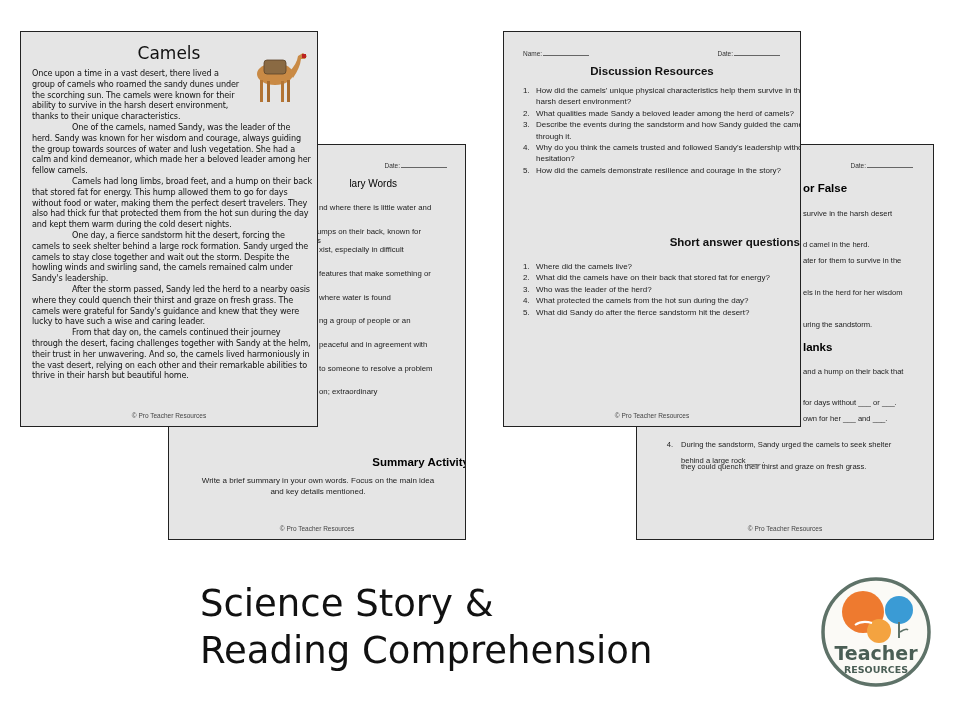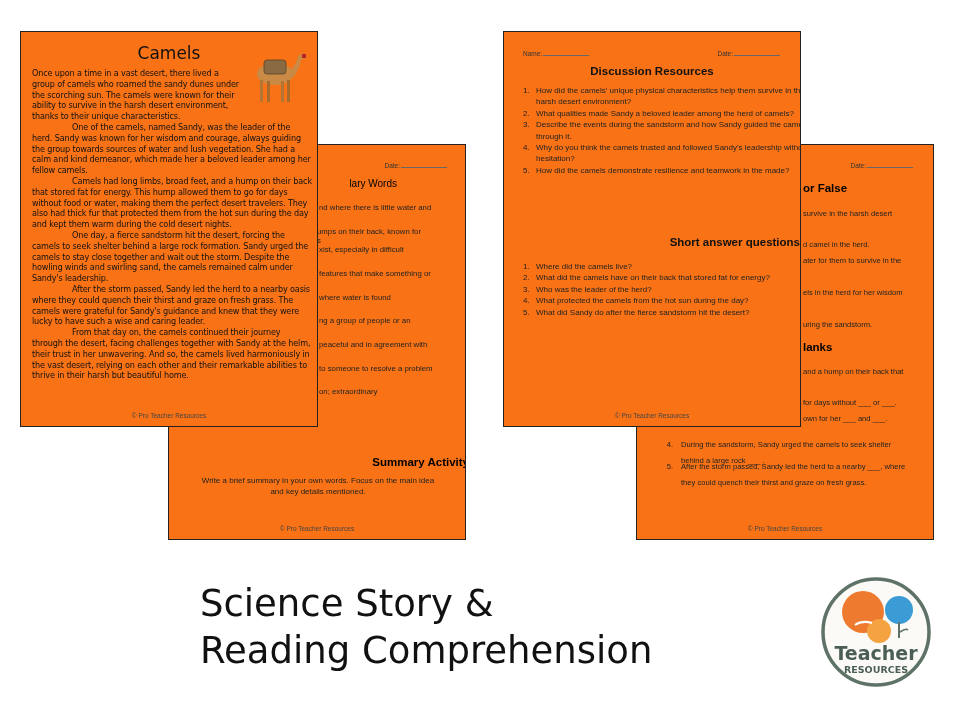--- a/index.html
+++ b/index.html
@@ -2,21 +2,21 @@
 <html><head>
 <meta charset="utf-8">
 <style>
   html, body { margin: 0; padding: 0; }
   body {
     width: 960px; height: 720px; background: #ffffff;
     position: relative; overflow: hidden;
     font-family: "Liberation Sans", sans-serif;
   }
   .page {
-    position: absolute; background: #f97316;
+    position: absolute; background: #e5e5e5;
     border: 1.5px solid #222; box-sizing: border-box; overflow: hidden;
   }
   .calibri { font-family: "Liberation Sans", sans-serif; color: #222; }
 
   
   #p-story { left: 20px; top: 31px; width: 298px; height: 396px; z-index: 3; }
   #p-story .title { position: absolute; top: 11px; left: 0; width: 100%; text-align: center; font-size: 17px; color: #111; font-family: "DejaVu Sans", sans-serif; }
   #p-story .camel { position: absolute; top: 14px; left: 224px; width: 70px; height: 60px; }
   #p-story .story { position: absolute; top: 36px; left: 11px; width: 280px; font-size: 8.1px; line-height: 10.8px; color: #111; font-family: "DejaVu Sans", sans-serif; letter-spacing: -0.15px; }
   #p-story .story p { margin: 0; }
@@ -95,21 +95,20 @@
   <div class="line" style="top:175px; padding-left:166px;">uring the sandstorm.</div>
   <div class="heading" style="top:196px; padding-left:166px;">lanks</div>
   <div class="line" style="top:222px; padding-left:166px;">and a hump on their back that</div>
   <div class="line" style="top:253px; padding-left:166px;">for days without ___ or ___.</div>
   <div class="line" style="top:269px; padding-left:166px;">own for her ___ and ___.</div>
   <div class="fb" style="top:282px;margin-top:10px;">
     <div><span class="num">4.</span><span>During the sandstorm, Sandy urged the camels to seek shelter</span></div>
     <div class="cont">behind a large rock ___ .</div>
   </div>
   <div class="fb" style="top:314px;">
-    <div><span class="num">5.</span><span>After the storm passed, Sandy led the herd to a nearby ___, where</span></div>
     <div class="cont">they could quench their thirst and graze on fresh grass.</div>
   </div>
   <div class="footer">© Pro Teacher Resources</div>
 </div>
 
 <div class="page" id="p-story">
   <div class="title">Camels</div>
   <svg class="camel" viewBox="0 0 70 60">
     <ellipse cx="30" cy="28" rx="18" ry="11" fill="#C98A45"></ellipse>
     <rect x="19" y="14" width="22" height="14" rx="3" fill="#8A6A43" stroke="#5b4228" stroke-width="0.8"></rect>
@@ -137,21 +136,21 @@
   </div>
   <div class="date">
     <span>Date:</span><span class="underline"></span>
   </div>
   <div class="h" style="top:33px;">Discussion Resources</div>
   <ol style="top:53px;">
     <li>How did the camels' unique physical characteristics help them survive in the harsh desert environment?</li>
     <li>What qualities made Sandy a beloved leader among the herd of camels?</li>
     <li>Describe the events during the sandstorm and how Sandy guided the camels through it.</li>
     <li>Why do you think the camels trusted and followed Sandy's leadership without hesitation?</li>
-    <li>How did the camels demonstrate resilience and teamwork in the made?</li>
+    <li>How did the camels demonstrate resilience and courage in the story?</li>
   </ol>
   <div class="h" style="top:204px;text-align:right;">Short answer questions</div>
   <ol style="top:229px;">
     <li>Where did the camels live?</li>
     <li>What did the camels have on their back that stored fat for energy?</li>
     <li>Who was the leader of the herd?</li>
     <li>What protected the camels from the hot sun during the day?</li>
     <li>What did Sandy do after the fierce sandstorm hit the desert?</li>
   </ol>
   <div class="footer">© Pro Teacher Resources</div>

